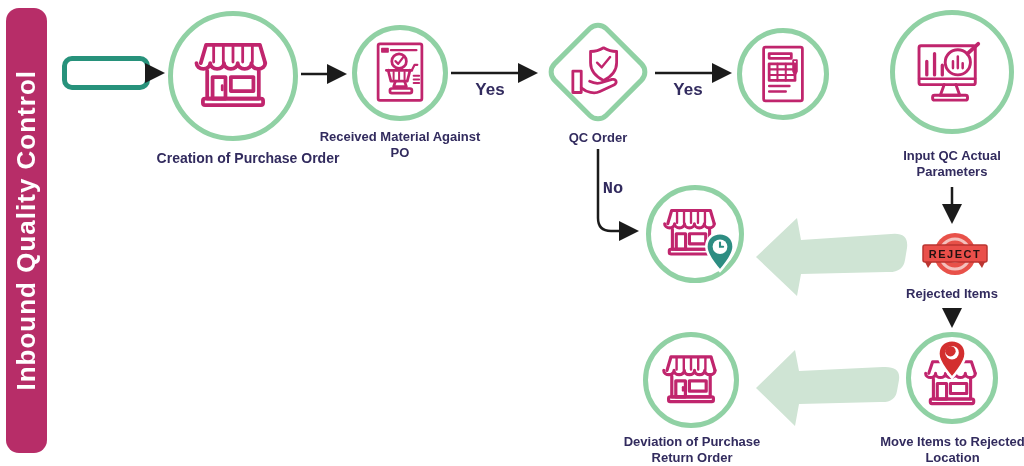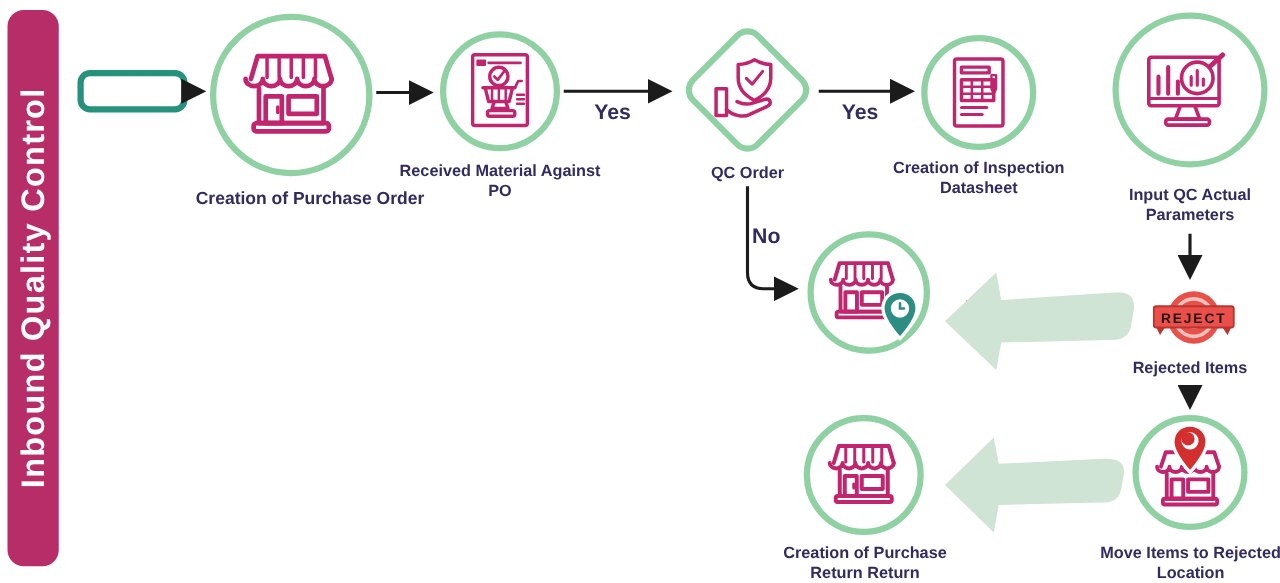--- a/index.html
+++ b/index.html
@@ -110,21 +110,20 @@
       <g stroke="#c0256d" stroke-width="3" fill="none" stroke-linecap="round" stroke-linejoin="round">
         <rect x="5" y="2" width="42" height="58" rx="2"></rect>
         <rect x="11" y="9" width="24" height="5"></rect>
         <rect x="11" y="20" width="28" height="18"></rect>
         <path d="M11,26 H39 M11,32 H39 M20,20 V38 M29,20 V38" stroke-width="2.2"></path>
         <path d="M37,16 L41,16 L41,28 L39,32 L37,28 Z" stroke-width="2"></path>
         <path d="M11,44 H33 M11,50 H29" stroke-width="2.6"></path>
       </g>
     </svg>
   </div>
-  <div class="lbl" style="left:698px;top:126px;width:170px;">Creation of Inspection Datasheet</div>
 
   <div class="circle" style="left:890px;top:10px;width:124px;height:124px;z-index:2;">
     <svg width="74" height="64" viewBox="0 0 76 66">
       <g stroke="#c0256d" stroke-width="3" fill="none" stroke-linecap="round" stroke-linejoin="round">
         <rect x="4" y="6" width="58" height="40" rx="2"></rect>
         <path d="M4,40 H62" stroke-width="2.4"></path>
         <path d="M12,36 V22 M20,36 V14 M28,36 V26" stroke-width="3.4"></path>
         <circle cx="44" cy="23" r="13" fill="#fff"></circle>
         <path d="M54,14 L65,4" stroke-width="4"></path>
         <path d="M39,29 V22 M44,29 V17 M49,29 V24" stroke-width="2.6"></path>
@@ -207,19 +206,19 @@
         <path d="M22,8 V23 M31,8 V23 M40,8 V23 M49,8 V23 M58,8 V23" stroke-width="3"></path>
         <path d="M6,24 a6.4,5.4 0 0 0 12.8,0 a6.4,5.4 0 0 0 12.8,0 a6.4,5.4 0 0 0 12.8,0 a6.4,5.4 0 0 0 12.8,0 a6.4,5.4 0 0 0 12.8,0"></path>
         <path d="M16,31 V57 H64 V31"></path>
         <rect x="21" y="37" width="12" height="20"></rect>
         <path d="M30,45 v4" stroke-width="3"></path>
         <rect x="38" y="37" width="21" height="13"></rect>
         <rect x="12" y="57" width="56" height="6" rx="2"></rect>
       </g>
     </svg>
   </div>
-  <div class="lbl" style="left:605px;top:434px;width:174px;">Creation of Purchase Return Return</div>
+  <div class="lbl" style="left:605px;top:434px;width:174px;">Deviation of Purchase Return Order</div>
 
   <div class="edge-lbl" style="left:470px;top:80px;width:40px;">Yes</div>
   <div class="edge-lbl" style="left:668px;top:80px;width:40px;">Yes</div>
-  <div class="edge-lbl" style="left:596px;top:179px;width:34px;">No</div>
+  <div class="edge-lbl" style="left:596px;top:179px;width:34px;font-family:Liberation Mono, monospace;">No</div>
 
 </div>
 
 </body></html>

